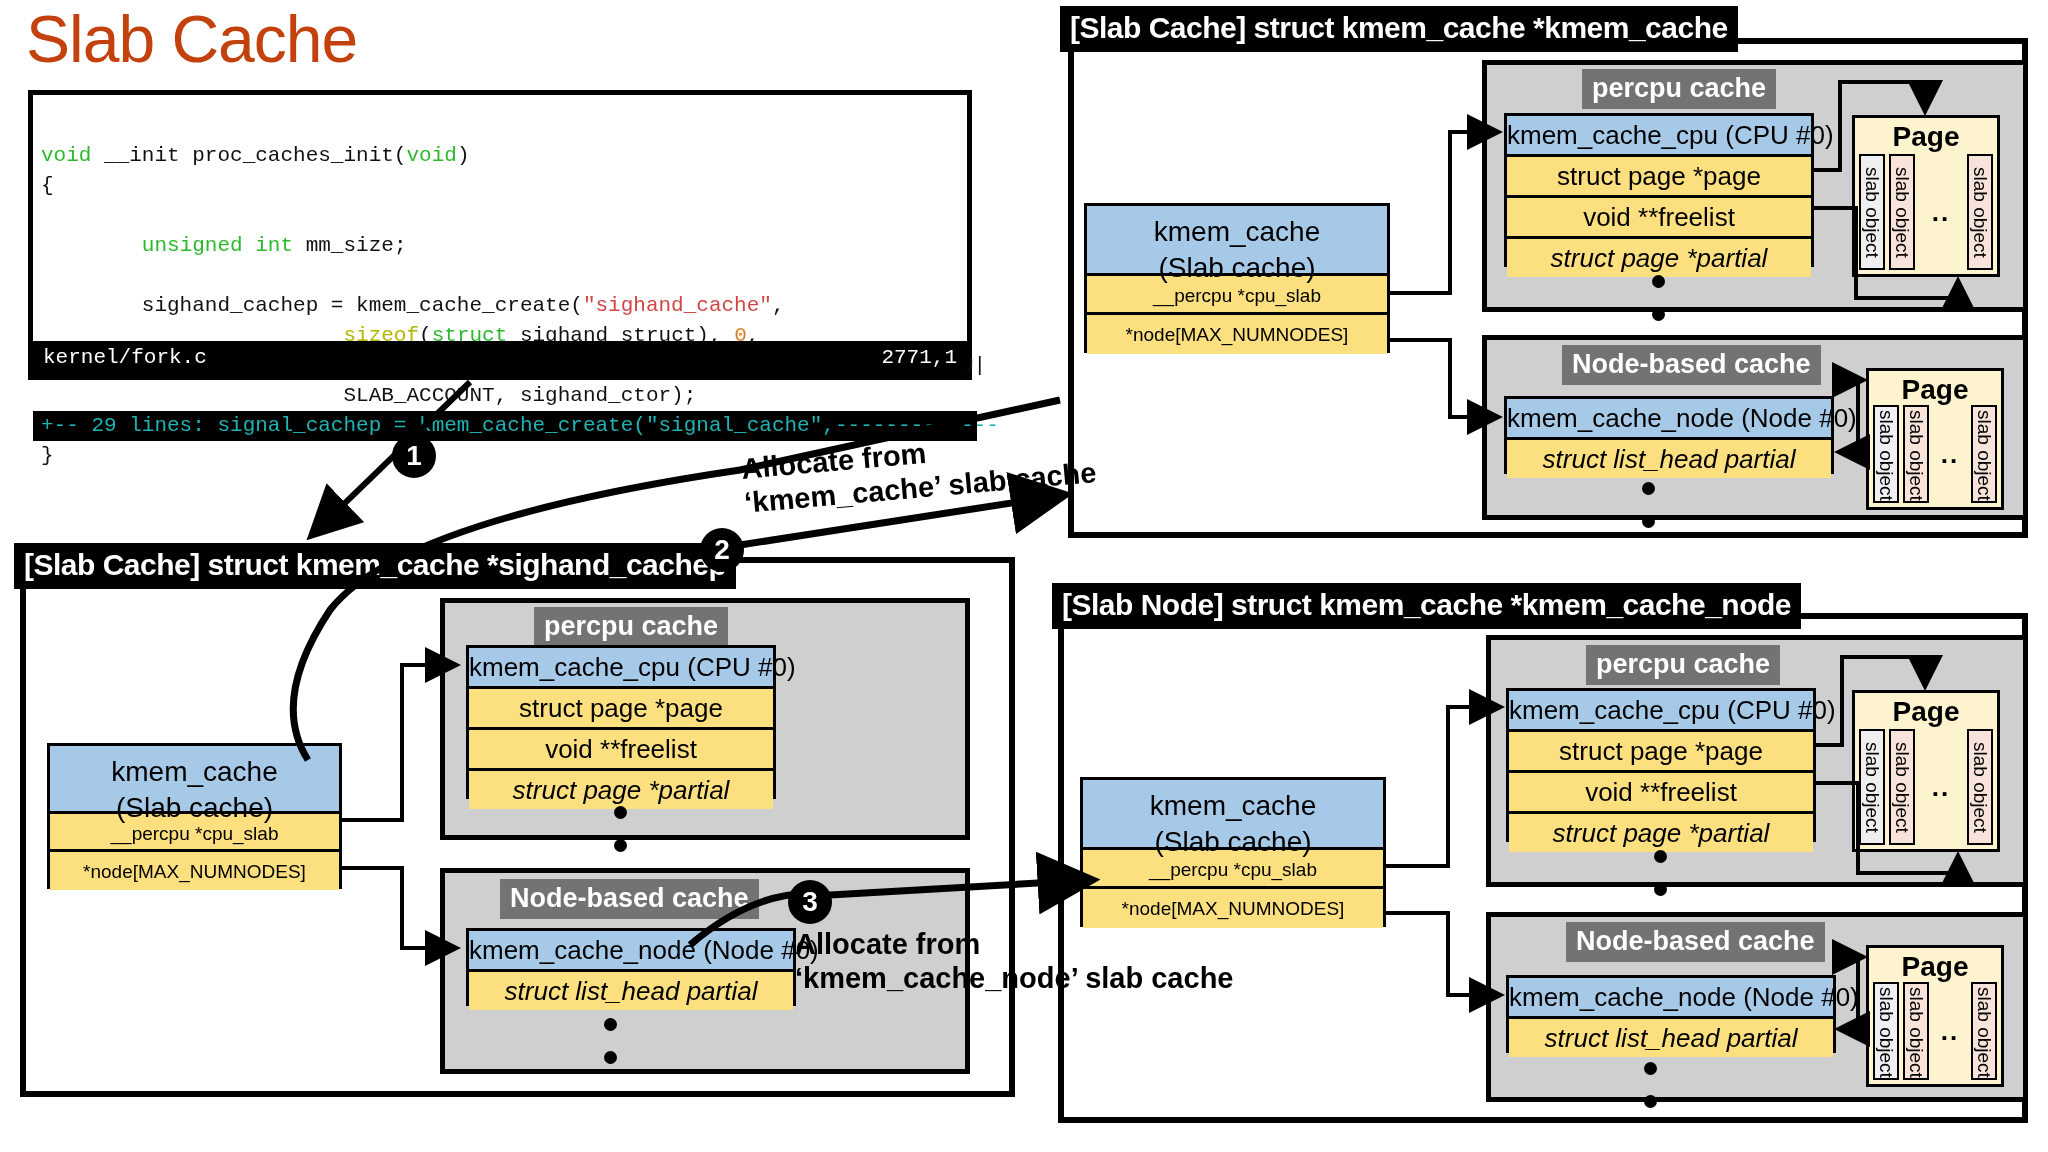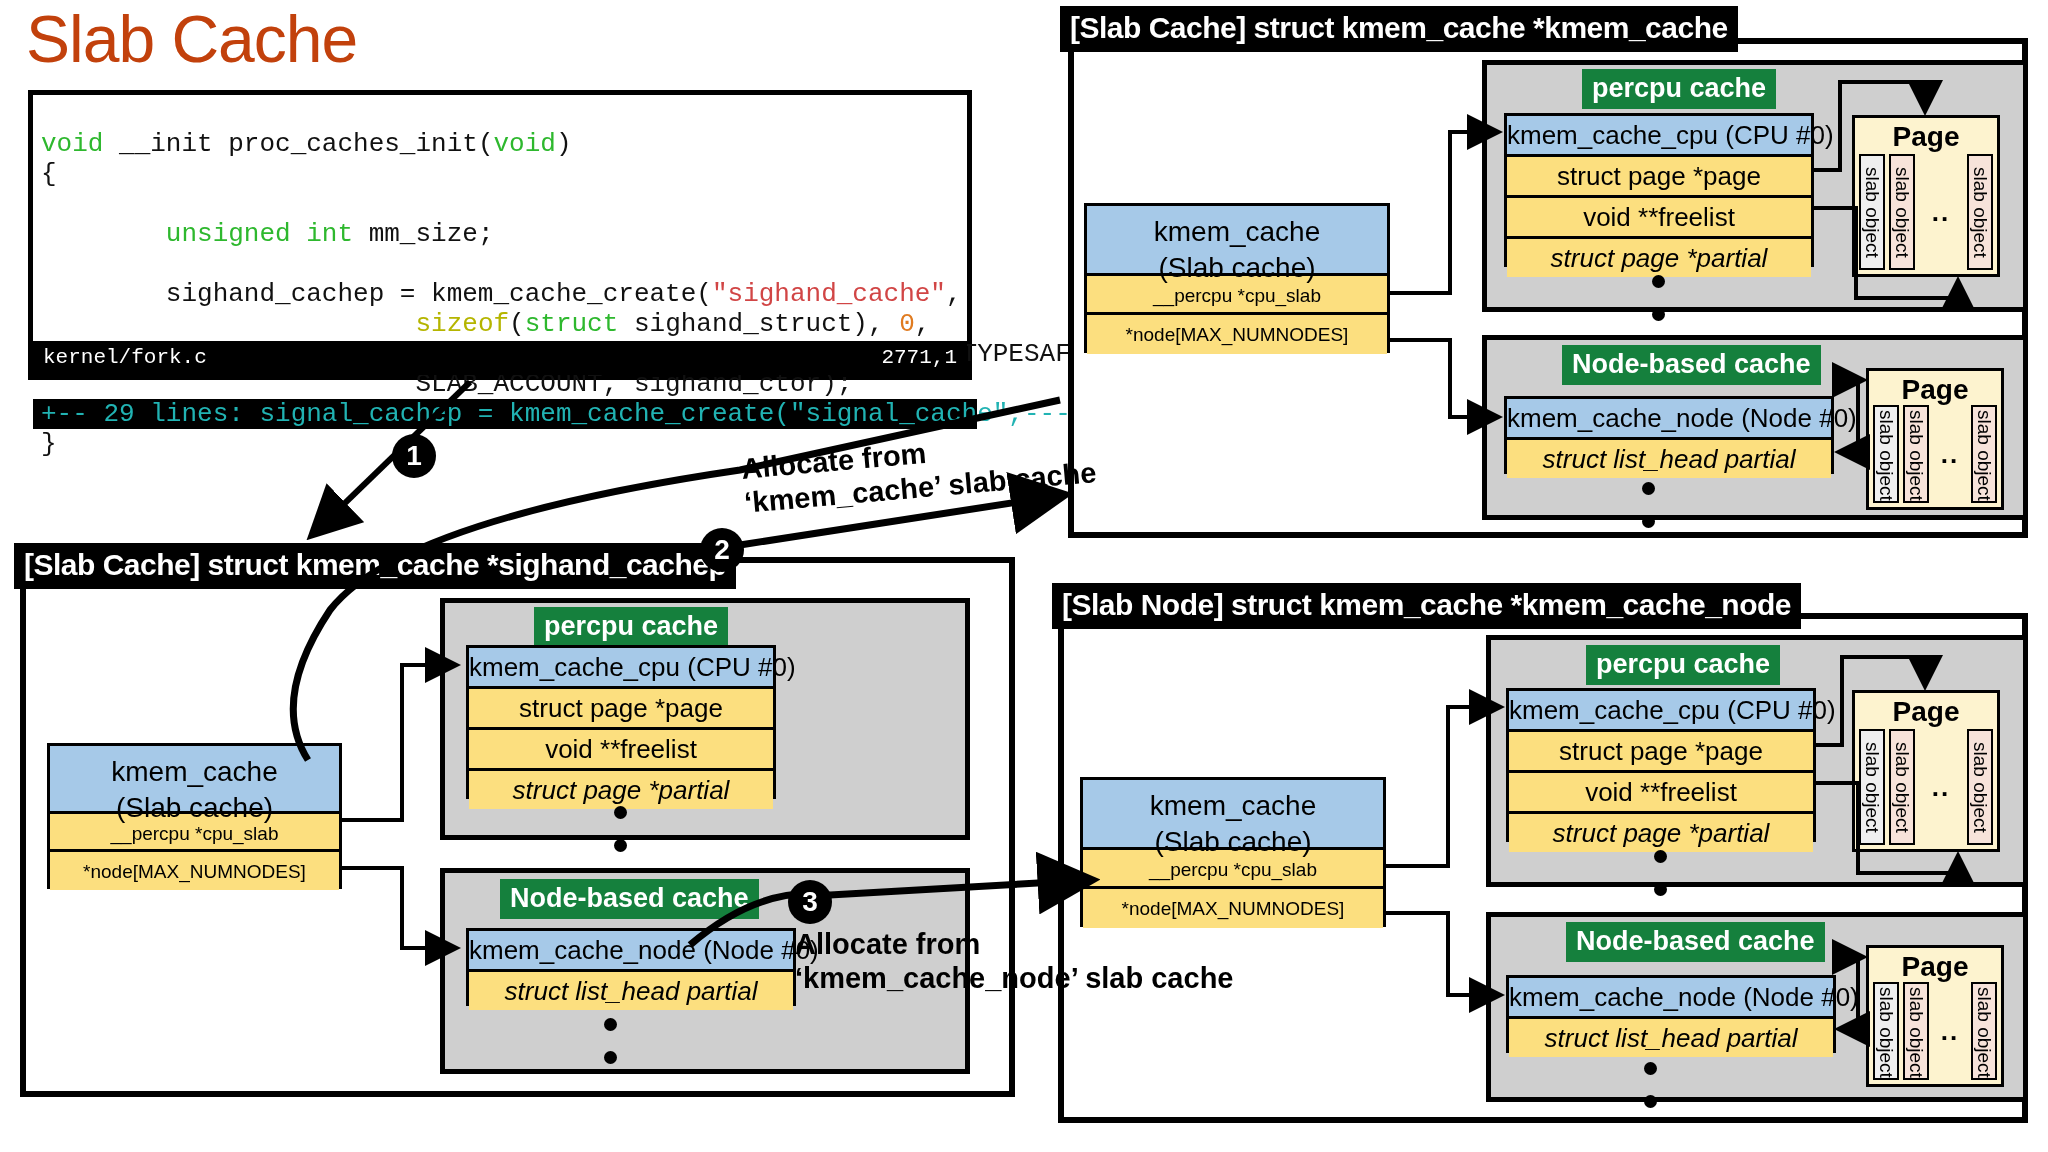--- a/index.html
+++ b/index.html
@@ -7,22 +7,22 @@
        font-family:"Liberation Sans",sans-serif;color:#000;}
 
   
   #page-title{position:absolute;left:26px;top:6px;font-size:66px;
     font-family:"Liberation Sans",sans-serif;font-weight:400;letter-spacing:-1px;
     line-height:1.0;color:#c2410c;}
 
   
   #code-editor{position:absolute;left:28px;top:90px;width:944px;height:290px;
     background:#fff;border:5px solid #000;box-sizing:border-box;}
-  .code-area{padding:4px 0 0 8px;font-family:"Liberation Mono",monospace;
-    font-size:26px;line-height:30px;white-space:pre;color:#111;}
+  .code-area{padding:16px 0 0 8px;font-family:"Liberation Mono",monospace;
+    font-size:21px;line-height:30px;white-space:pre;color:#111;}
   .code-area .ln{display:block;height:30px;}
   .kw{color:#2eb82e;}
   .str{color:#d14545;}
   .num{color:#e07b20;}
   .sz{color:#b5b500;}
   .fold{background:#000;color:#21b3b3;display:block;height:30px;
     margin-left:-8px;padding-left:8px;width:944px;box-sizing:border-box;}
   .statusbar{position:absolute;left:0;bottom:0;width:100%;height:34px;
     background:#000;color:#fff;font-family:"Liberation Mono",monospace;
     font-size:21px;line-height:34px;box-sizing:border-box;padding:0 10px;
@@ -35,21 +35,21 @@
     font-family:"Liberation Sans",sans-serif;letter-spacing:-0.5px;}
 
   .kmem-cache-box{position:absolute;border:3px solid #000;box-sizing:border-box;}
   .kc-head{background:#a6c9e8;border-bottom:3px solid #000;text-align:center;
     font-size:28px;line-height:36px;padding:8px 0 10px 0;box-sizing:border-box;}
   .kc-row{background:#fcdf7f;border-bottom:3px solid #000;text-align:center;
     font-size:19px;line-height:40px;box-sizing:border-box;white-space:nowrap;}
   .kc-row:last-child{border-bottom:none;}
 
   .subpanel{position:absolute;background:#cfcfcf;border:5px solid #000;box-sizing:border-box;}
-  .sub-title{position:absolute;background:#15803d;color:#fff;font-weight:bold;
+  .sub-title{position:absolute;background:#737373;color:#fff;font-weight:bold;
     font-size:27px;line-height:36px;padding:1px 10px 3px 10px;white-space:nowrap;}
 
   .struct-box{position:absolute;border:3px solid #000;box-sizing:border-box;}
   .sb-head{background:#a6c9e8;border-bottom:3px solid #000;text-align:center;
     font-size:26px;line-height:38px;white-space:nowrap;}
   .sb-row{background:#fcdf7f;border-bottom:3px solid #000;text-align:center;
     font-size:26px;line-height:38px;white-space:nowrap;}
   .sb-row:last-child{border-bottom:none;font-style:italic;}
 
   .vdots{position:absolute;width:14px;}

